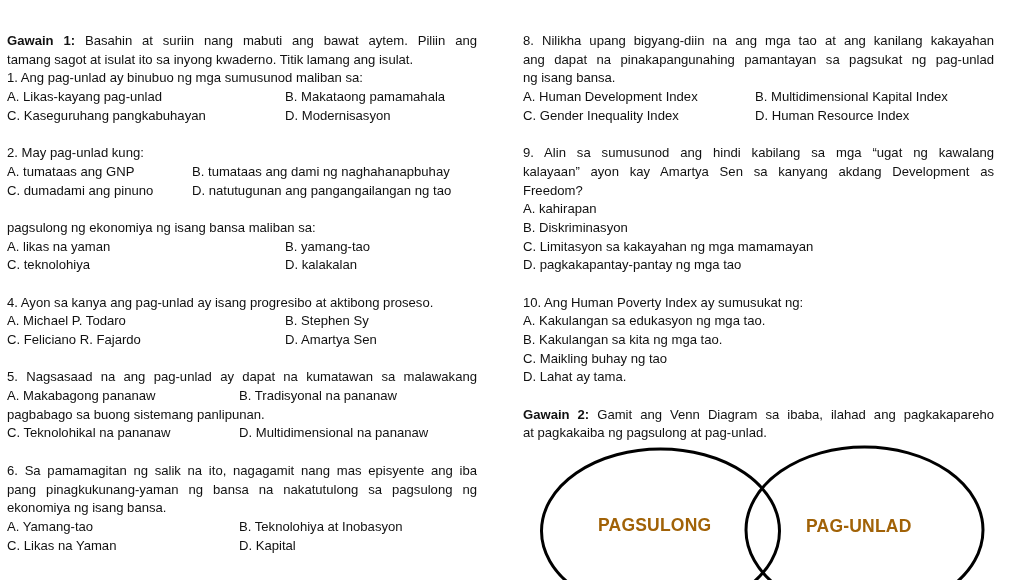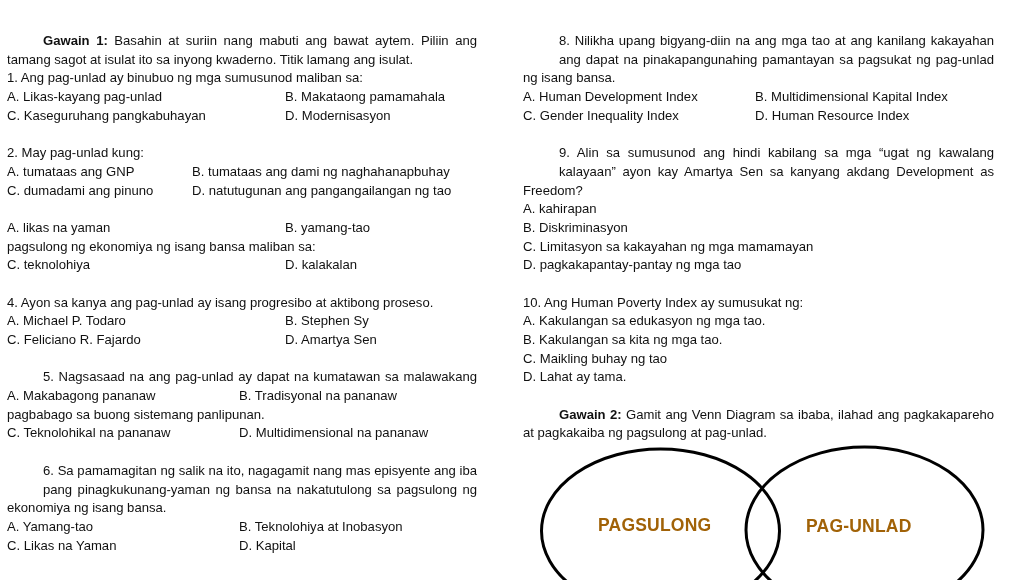--- a/index.html
+++ b/index.html
@@ -26,21 +26,20 @@
     .line {
       height: 18.7px;
       line-height: 18.7px;
       white-space: nowrap;
       position: relative;
     }
     .just {
       text-align: justify;
       text-align-last: justify;
       white-space: normal;
-      margin-left: 36px;
     }
     .gap { height: 18.7px; }
     b { font-weight: bold; }
 
     .opt { position: absolute; top: 0; }
 
     
     .venn {
       position: absolute;
       left: 0;
@@ -81,25 +80,25 @@
   <div class="line">
     <span class="opt" style="left:0">A. tumataas ang GNP</span>
     <span class="opt" style="left:185px">B. tumataas ang dami ng naghahanapbuhay</span>
   </div>
   <div class="line">
     <span class="opt" style="left:0">C. dumadami ang pinuno</span>
     <span class="opt" style="left:185px">D. natutugunan ang pangangailangan ng tao</span>
   </div>
   <div class="gap"></div>
 
+  <div class="line">pagsulong ng ekonomiya ng isang bansa maliban sa:</div>
   <div class="line">
     <span class="opt" style="left:0">A. likas na yaman</span>
     <span class="opt" style="left:278px">B. yamang-tao</span>
   </div>
-  <div class="line">pagsulong ng ekonomiya ng isang bansa maliban sa:</div>
   <div class="line">
     <span class="opt" style="left:0">C. teknolohiya</span>
     <span class="opt" style="left:278px">D. kalakalan</span>
   </div>
   <div class="gap"></div>
 
   <div class="line">4. Ayon sa kanya ang pag-unlad ay isang progresibo at aktibong proseso.</div>
   <div class="line">
     <span class="opt" style="left:0">A. Michael P. Todaro</span>
     <span class="opt" style="left:278px">B. Stephen Sy</span>

